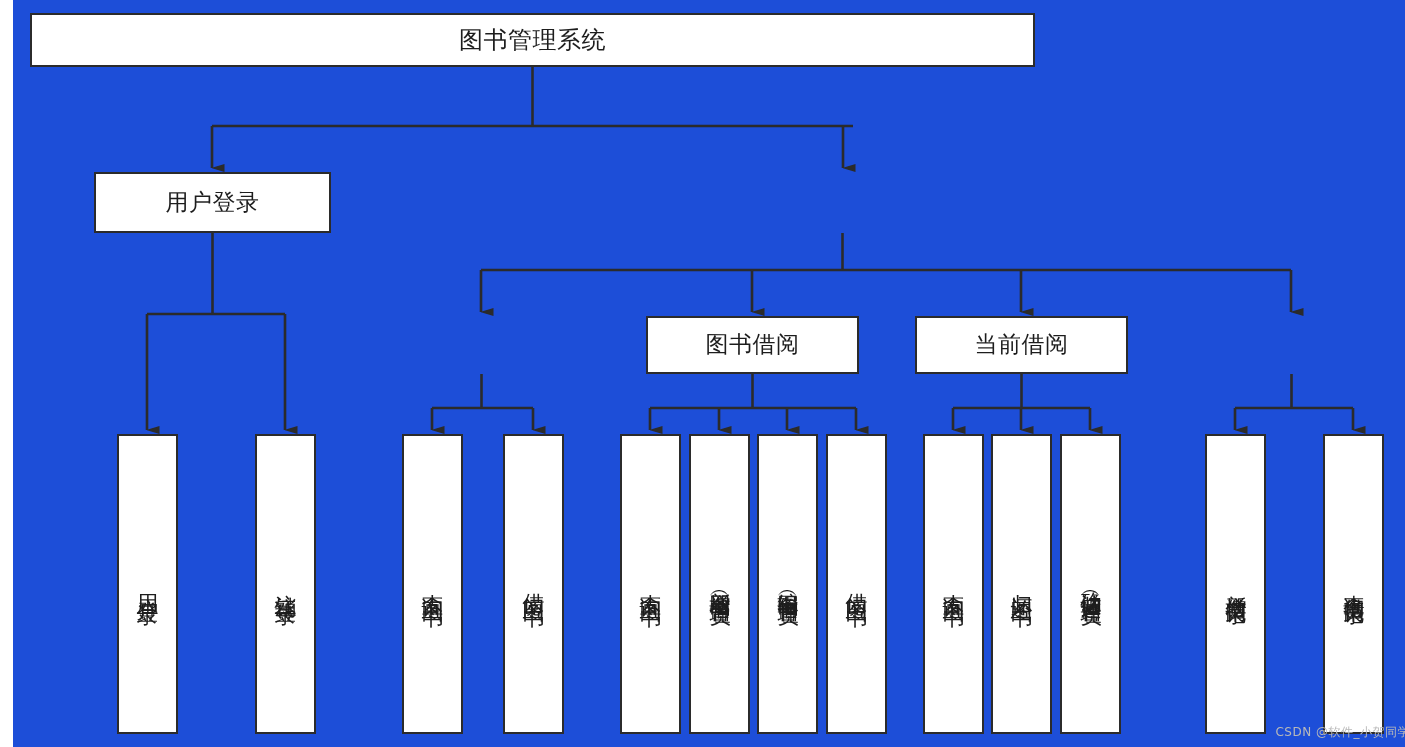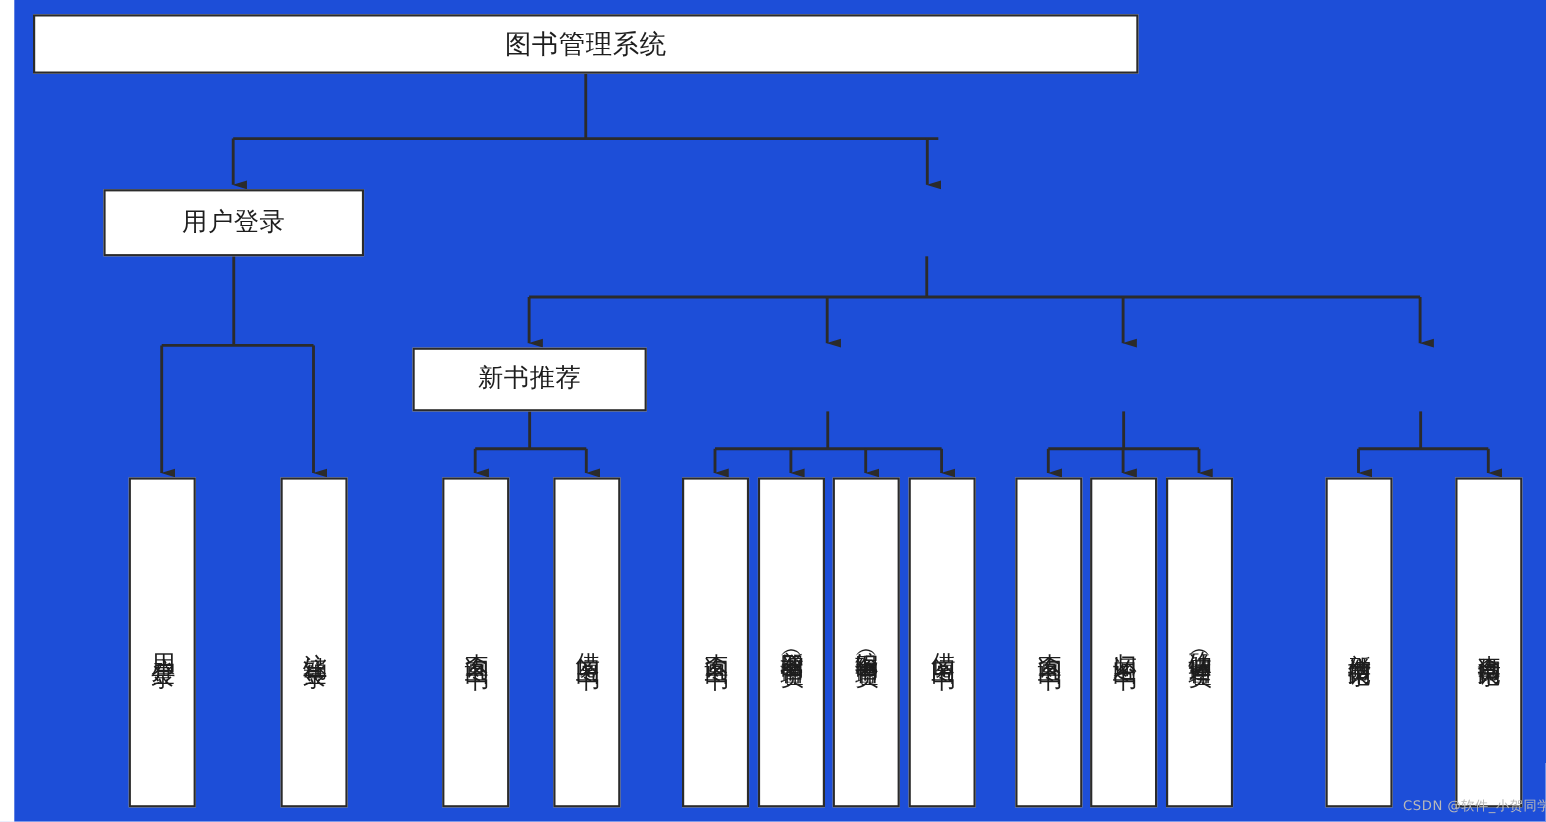--- a/index.html
+++ b/index.html
@@ -140,25 +140,28 @@
 
   <div class="node horiz root" style="left:17px; top:13px; width:1005px; height:54px;">
     <span class="node-label">图书管理系统</span>
   </div>
 
   <div class="node horiz" style="left:81px; top:172px; width:237px; height:61px;">
     <span class="node-label">用户登录</span>
   </div>
 
 
-  <div class="node horiz" style="left:362px; top:316px; width:213px; height:58px;">
-    <span class="node-label">新书推荐</span>
-  </div>
-
-
+
+  <div class="node horiz" style="left:633px; top:316px; width:213px; height:58px;">
+    <span class="node-label">图书借阅</span>
+  </div>
+
+  <div class="node horiz" style="left:902px; top:316px; width:213px; height:58px;">
+    <span class="node-label">当前借阅</span>
+  </div>
 
 
   <div class="node vert" style="left:104px; top:434px; width:61px; height:300px;">
     <span class="node-label">用户登录</span>
   </div>
 
   <div class="node vert" style="left:242px; top:434px; width:61px; height:300px;">
     <span class="node-label">注销登录</span>
   </div>
 

